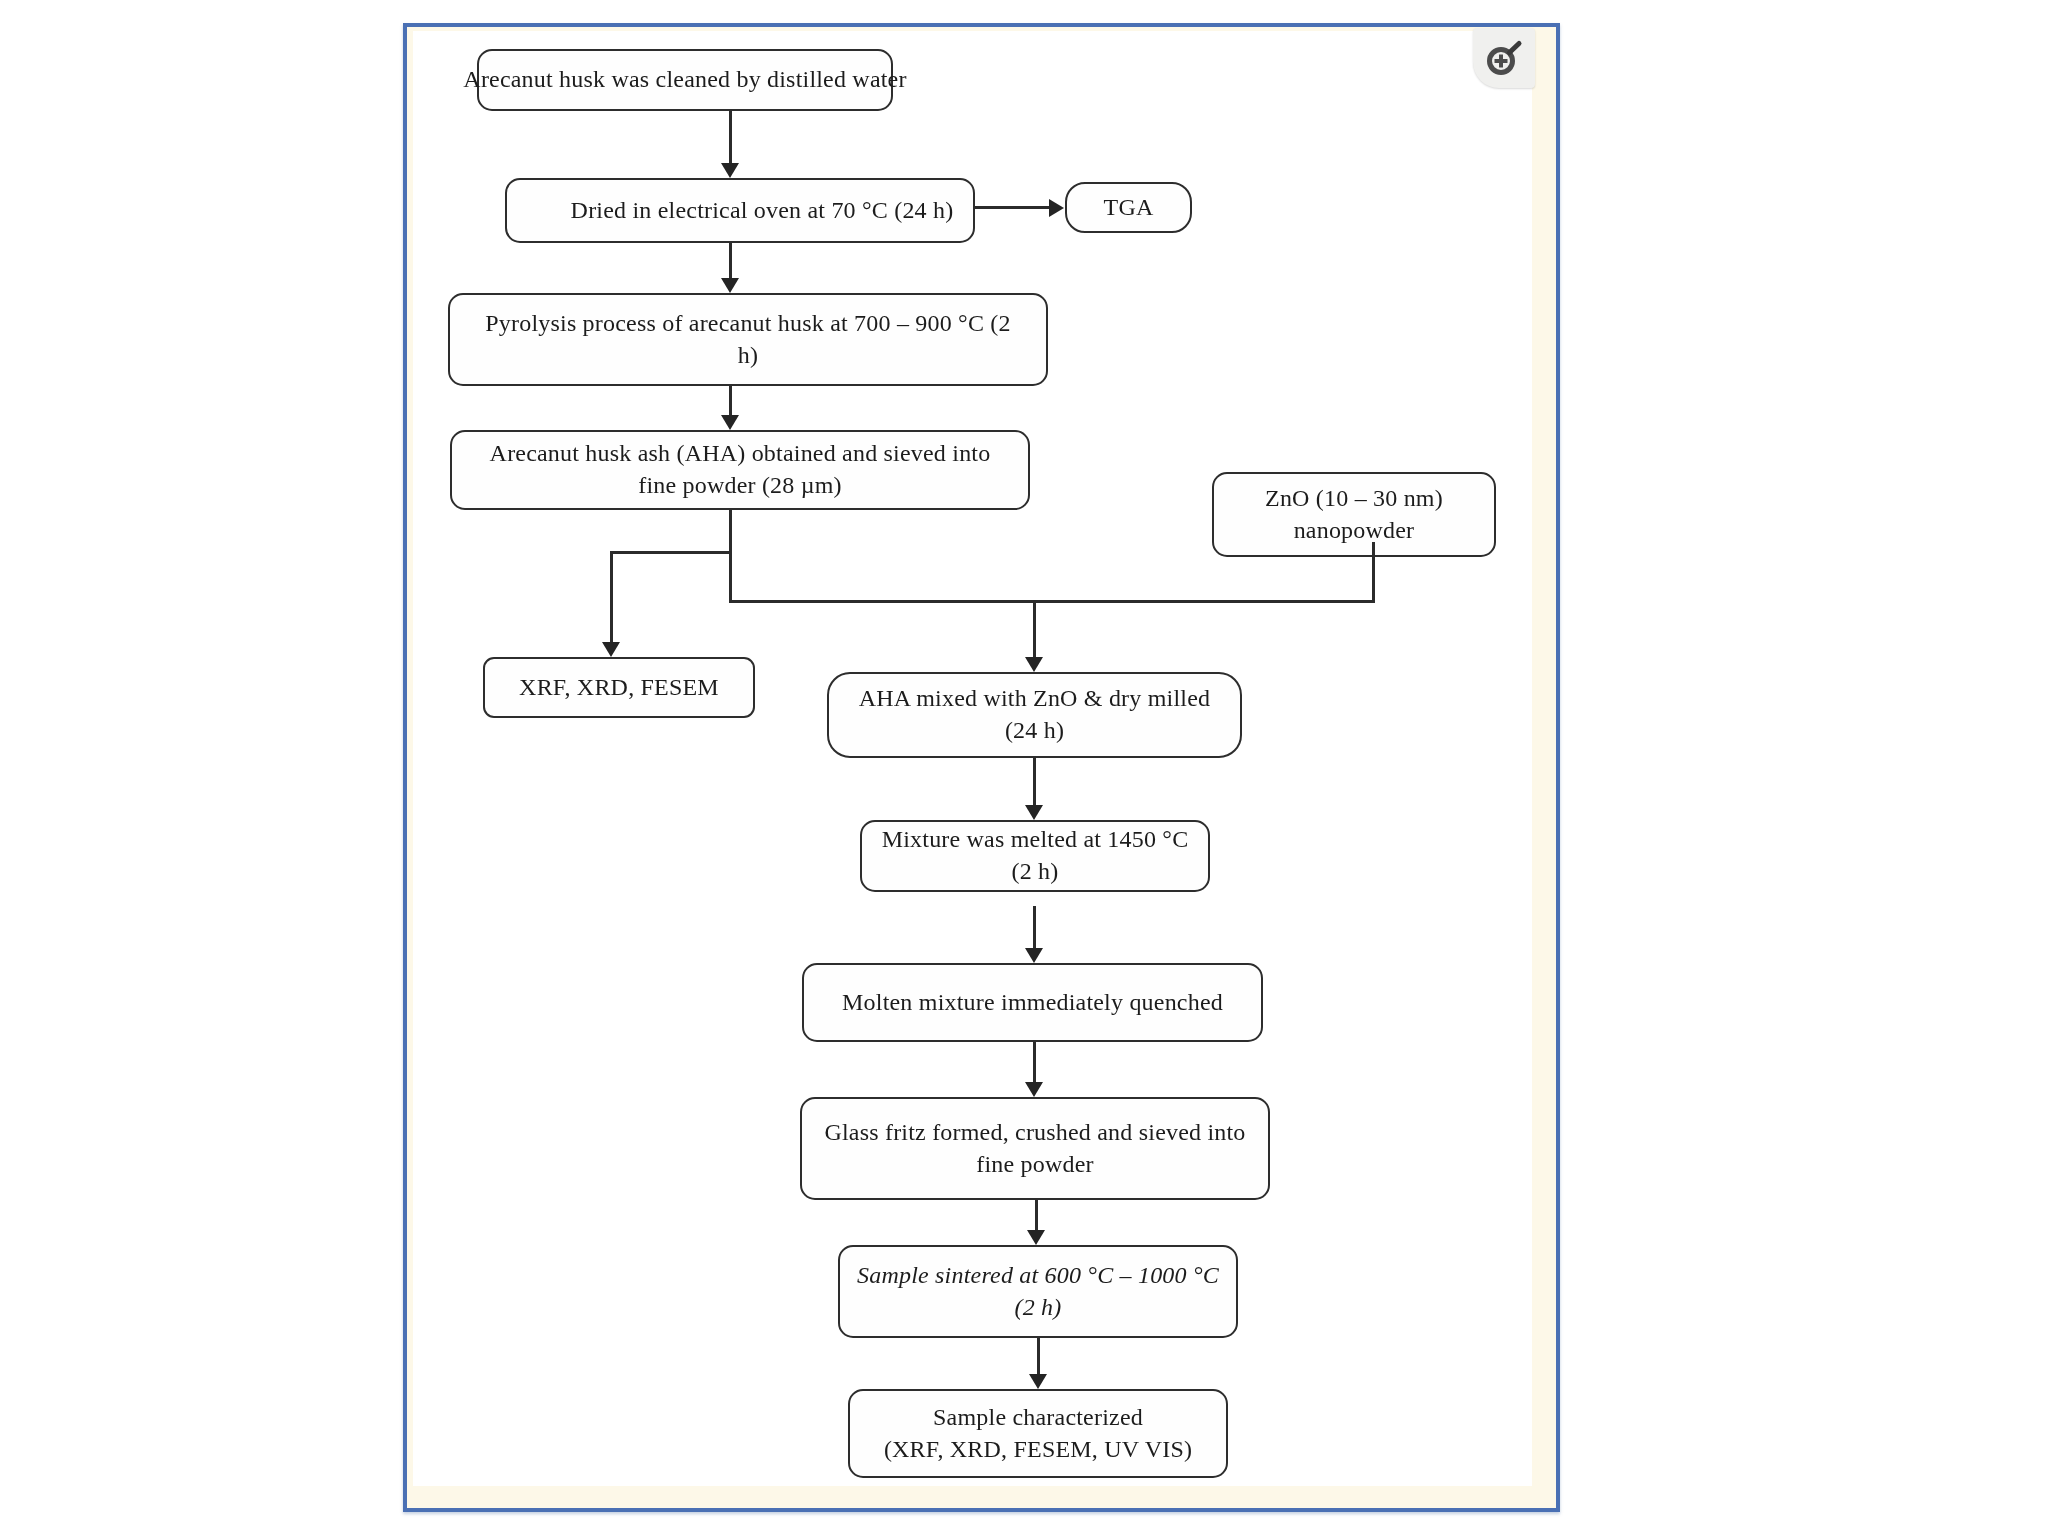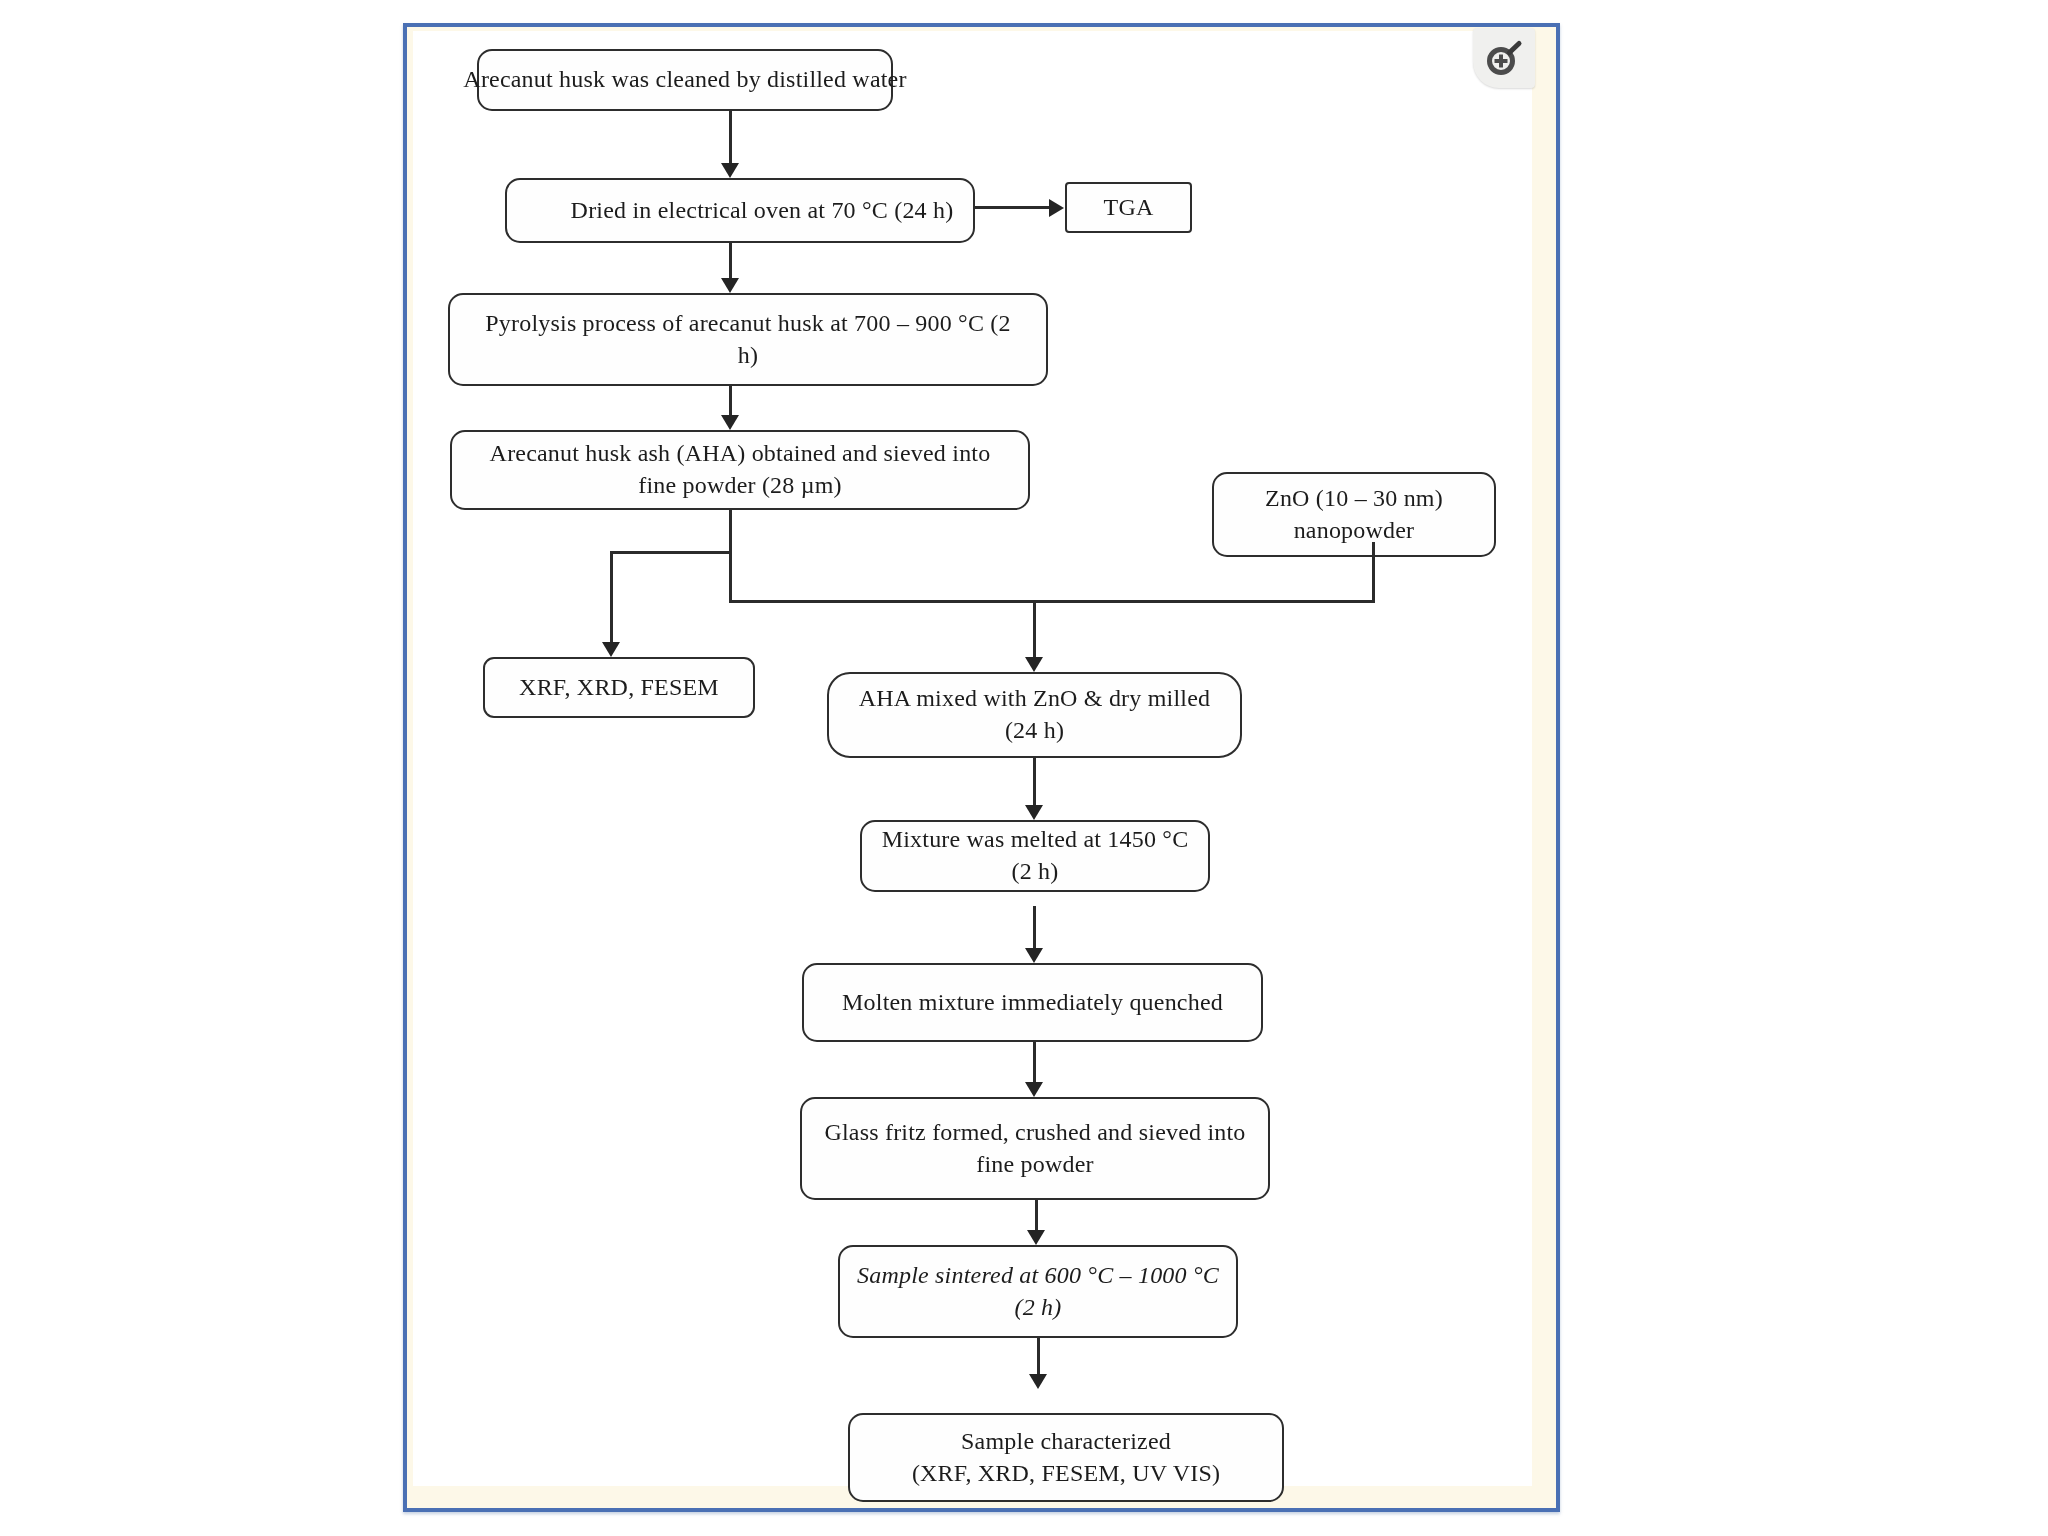--- a/index.html
+++ b/index.html
@@ -43,21 +43,21 @@
 <body>
 
 <div class="panel"></div>
 
 <div class="canvas"></div>
 
 <div class="node" style="left:477px;top:49px;width:416px;height:62px;">Arecanut husk was cleaned by distilled water</div>
 
 <div class="node" style="left:505px;top:178px;width:470px;height:65px;padding-left:44px;">Dried in electrical oven at 70 °C (24 h)</div>
 
-<div class="node" style="left:1065px;top:182px;width:127px;height:51px;border-radius:4px;">TGA</div>
+<div class="node" style="left:1065px;top:182px;width:127px;height:51px;border-radius:20px;">TGA</div>
 
 <div class="node" style="left:448px;top:293px;width:600px;height:93px;">Pyrolysis process of arecanut husk at 700 – 900 °C (2
 h)</div>
 
 <div class="node" style="left:450px;top:430px;width:580px;height:80px;">Arecanut husk ash (AHA) obtained and sieved into
 fine powder (28 µm)</div>
 
 <div class="node" style="left:1212px;top:472px;width:284px;height:85px;">ZnO (10 – 30 nm)
 nanopowder</div>
 
@@ -70,21 +70,21 @@
 (2 h)</div>
 
 <div class="node" style="left:802px;top:963px;width:461px;height:79px;">Molten mixture immediately quenched</div>
 
 <div class="node" style="left:800px;top:1097px;width:470px;height:103px;">Glass fritz formed, crushed and sieved into
 fine powder</div>
 
 <div class="node" style="left:838px;top:1245px;width:400px;height:93px;font-style:italic;">Sample sintered at 600 °C – 1000 °C
 (2 h)</div>
 
-<div class="node" style="left:848px;top:1389px;width:436px;height:89px;margin-top:24px;">Sample characterized
+<div class="node" style="left:848px;top:1389px;width:380px;height:89px;">Sample characterized
 (XRF, XRD, FESEM, UV VIS)</div>
 
 <div>
   <div class="v" style="left:729px;top:110px;height:56px;"></div>
   <div class="hd" style="left:721px;top:163px;"></div>
 </div>
 
 <div>
   <div class="h" style="left:975px;top:206px;width:76px;"></div>
   <div class="hr" style="left:1049px;top:199px;"></div>

